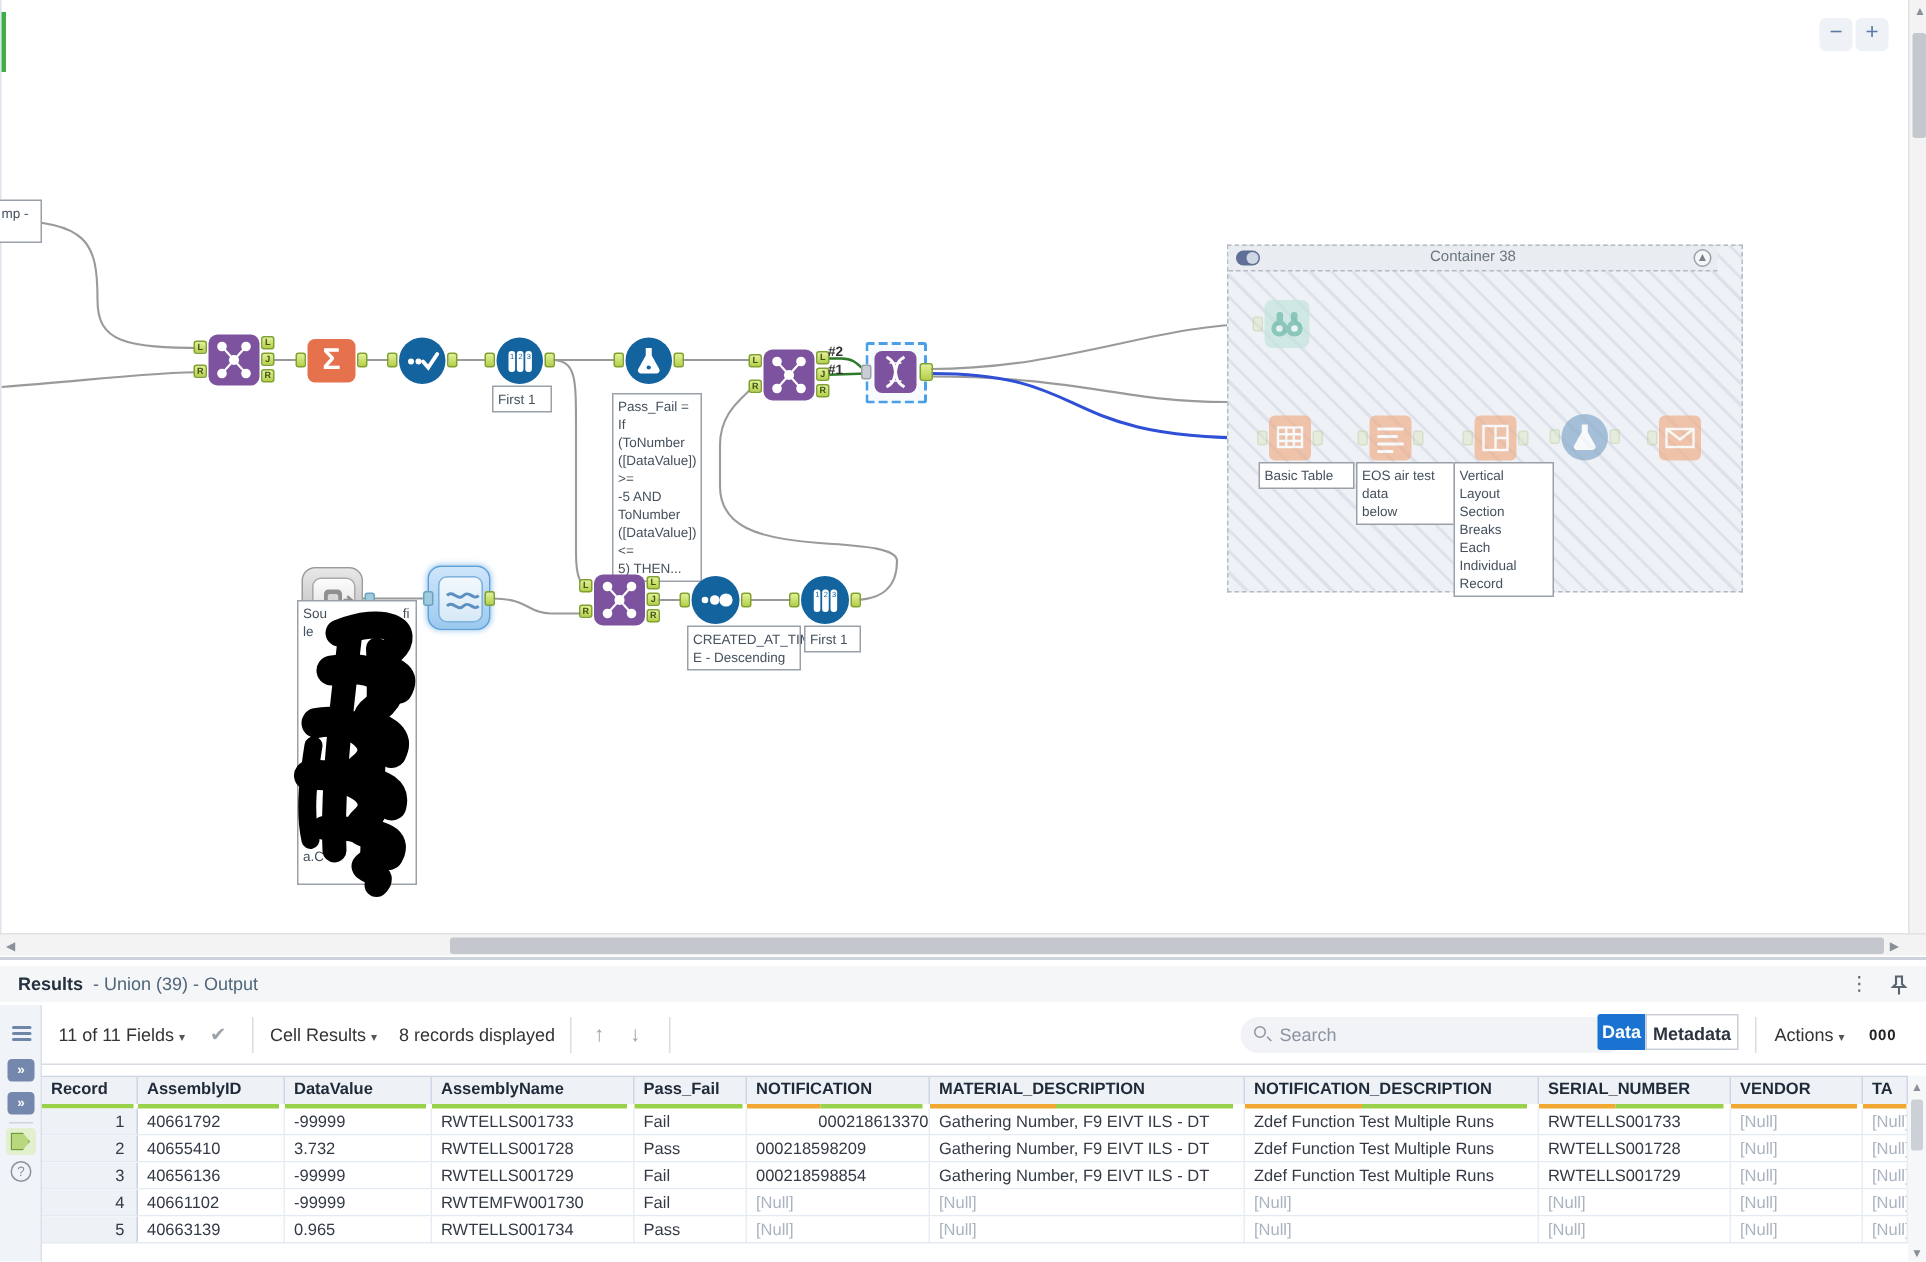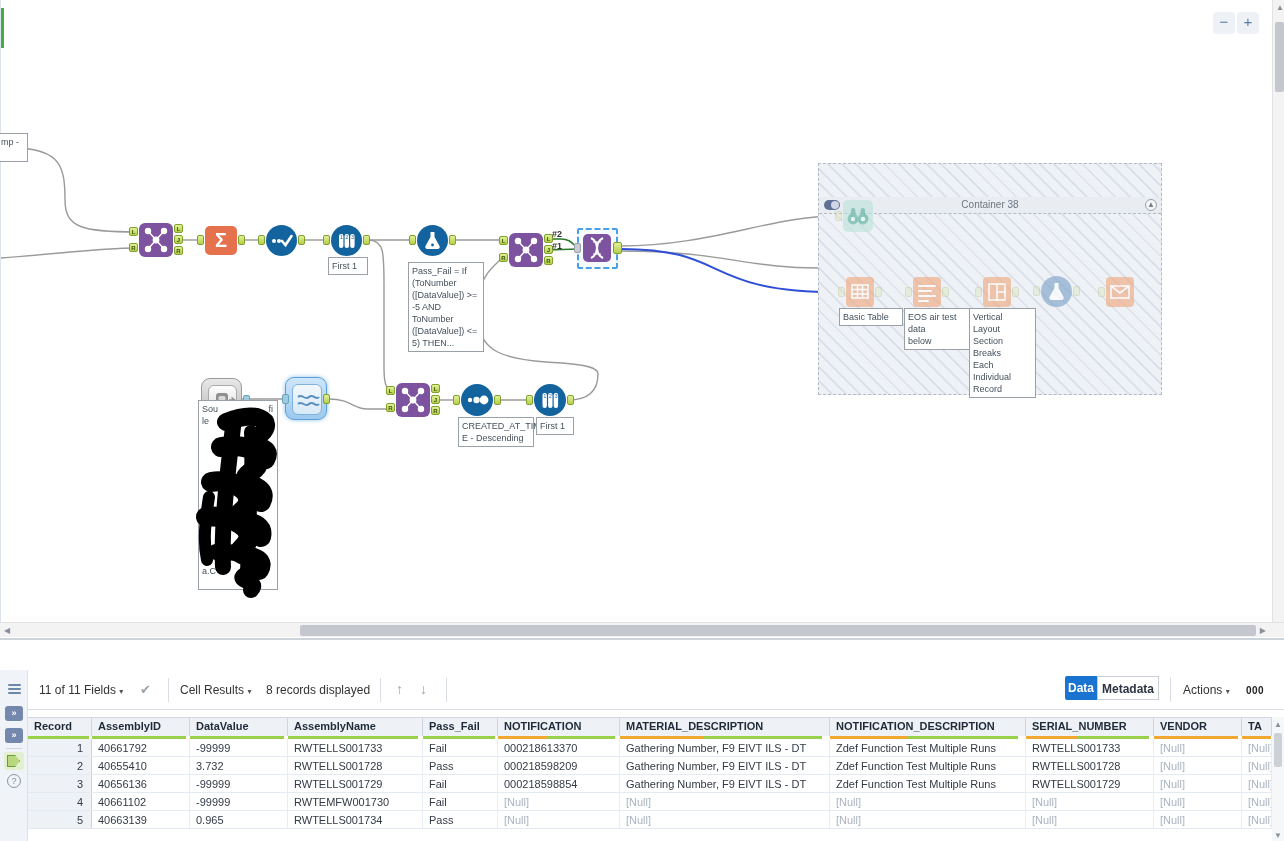--- a/index.html
+++ b/index.html
@@ -43,22 +43,22 @@
 
   .input-tool { position:absolute; width:41px; height:42px; border-radius:9px;
     background:linear-gradient(#e8e8e8,#b7b7b7); border:1px solid #9b9b9b; }
   .input-tool .inner { position:absolute; left:6px; top:6px; width:29px; height:30px; border-radius:6px;
     background:linear-gradient(#fdfdfd,#d9d9d9); border:1px solid #aaa; }
 
   
   #container38 { position:absolute; left:817px; top:163px; width:344px; height:232px;
     border:1px dashed #b3bac4; background:
       repeating-linear-gradient(45deg, #eef1f5 0 8px, #dde2ea 8px 10px); }
-  #container38 .hdr { position:absolute; left:0; top:0; right:0; height:17px; background:#e9edf2;
-    border-bottom:1px dashed #b3bac4;margin-top:33px; }
+  #container38 .hdr { position:absolute; left:0; top:0; right:16px; height:17px; background:#e9edf2;
+    border-bottom:1px dashed #b3bac4; }
   #container38 .title { position:absolute; left:0; right:0; top:2px; text-align:center; font-size:10px; color:#6b7680; }
   .toggle { position:absolute; left:5px; top:3px; width:16px; height:10px; border-radius:5px; background:#5f6f96; }
   .toggle .knob { position:absolute; right:1px; top:1px; width:8px; height:8px; border-radius:50%; background:#cfd6e6; }
   .collapse { position:absolute; right:4px; top:2px; width:12px; height:12px; border:1px solid #9aa2ad;
     border-radius:50%; color:#7a828c; font-size:8px; line-height:10px; text-align:center; background:#f4f6f8; }
 
   .faded { opacity:.62; }
   .doc { width:28px; height:30px; border-radius:4px; background:#f0a87c; position:relative; }
   .doc .line { position:absolute; left:5px; right:5px; height:2px; background:#fff; border-radius:1px; }
 
@@ -231,21 +231,21 @@
     <div class="tool" style="left:416px; top:225px;">
       <div class="tcirc blue">
         <svg width="31" height="31">
           <path d="M13.5,7 h4 v5 l5,9 a2,2 0 0 1 -1.8,3 h-10.4 a2,2 0 0 1 -1.8,-3 l5,-9 z" fill="#fff"></path>
           <circle cx="15.5" cy="20" r="1.4" fill="#13639f"></circle>
         </svg>
       </div>
       <div class="anch" style="left:-8px; top:10px;"></div>
       <div class="anch" style="right:-8px; top:10px;"></div>
     </div>
-    <div class="annot" style="left:407px; top:262px; width:76px;">Pass_Fail = If
+    <div class="annot" style="left:407px; top:262px; width:60px;">Pass_Fail = If
 (ToNumber
 ([DataValue]) &gt;=
 -5 AND
 ToNumber
 ([DataValue]) &lt;=
 5) THEN...</div>
 
     <div class="tool" style="left:508px; top:233px;">
       <div class="tsq purple">
         <svg width="34" height="34">
@@ -491,20 +491,31 @@
     </div>
   </div>
 
   <div class="hscroll">
     <div class="sarrow" style="left:4px;">◀</div>
     <div class="thumb"></div>
     <div class="sarrow" style="right:18px;">▶</div>
   </div>
 
   <div id="results">
+    <div id="res-title">
+      <span class="t1">Results</span>
+      <span class="t2">- Union (39) - Output</span>
+      <span class="kebab">⋮</span>
+      <svg class="pin" width="12" height="14">
+        <g stroke="#5a6470" stroke-width="1.4" fill="none">
+          <path d="M4,1 h4 v5 l2,2 h-8 l2,-2 z"></path>
+            <line x1="6" y1="8" x2="6" y2="13"></line>
+        </g>
+      </svg>
+    </div>
 
     <div id="res-body">
       <div id="res-strip">
         <div class="strip-ic hamb" style="top:12px; left:8px;">
           <div></div>
             <div></div>
             <div></div>
         </div>
         <div class="strip-ic badge" style="top:36px;">»</div>
         <div class="strip-ic badge" style="top:58px;">»</div>
@@ -523,20 +534,24 @@
         <div class="vsep" style="left:140px;"></div>
         <span class="tb-item" style="left:152px;">
           <span>Cell Results</span> <span class="caret">▾</span>
         </span>
         <span class="tb-item" style="left:238px;">8 records displayed</span>
         <div class="vsep" style="left:352px;"></div>
         <span class="tb-item garrow" style="left:368px; top:11px;">↑</span>
         <span class="tb-item garrow" style="left:392px; top:11px;">↓</span>
         <div class="vsep" style="left:418px;"></div>
 
+        <div id="searchbox">
+          <div class="mag"></div>
+          <div class="ph">Search</div>
+        </div>
         <div class="tab" id="tab-data">Data</div>
         <div class="tab" id="tab-meta">Metadata</div>
         <div class="vsep" style="left:1142px;"></div>
         <span class="tb-item" id="actions">
           <span>Actions</span> <span class="caret">▾</span>
         </span>
         <span id="zeros">000</span>
       </div>
 
       <div id="grid">
@@ -591,21 +606,21 @@
             <div class="qcell" style="width: 30px;">
               <div style="background: rgb(240, 168, 48); width: 96%; height: 100%;"></div>
             </div>
           </div>
           <div class="drow">
             <div class="dcell rownum" style="width: 64px;">1</div>
             <div class="dcell" style="width: 98px;">40661792</div>
             <div class="dcell" style="width: 98px;">-99999</div>
             <div class="dcell" style="width: 135px;">RWTELLS001733</div>
             <div class="dcell" style="width: 75px;">Fail</div>
-            <div class="dcell" style="width: 122px;">000218613370</div>
+            <div class="dcell" style="width: 122px; text-align: right;">000218613370</div>
             <div class="dcell" style="width: 210px;">Gathering Number, F9 EIVT ILS - DT</div>
             <div class="dcell" style="width: 196px;">Zdef Function Test Multiple Runs</div>
             <div class="dcell" style="width: 128px;">RWTELLS001733</div>
             <div class="dcell nullv" style="width: 88px;">[Null]</div>
             <div class="dcell nullv" style="width: 30px;">[Null]</div>
           </div>
           <div class="drow">
             <div class="dcell rownum" style="width: 64px;">2</div>
             <div class="dcell" style="width: 98px;">40655410</div>
             <div class="dcell" style="width: 98px;">3.732</div>

